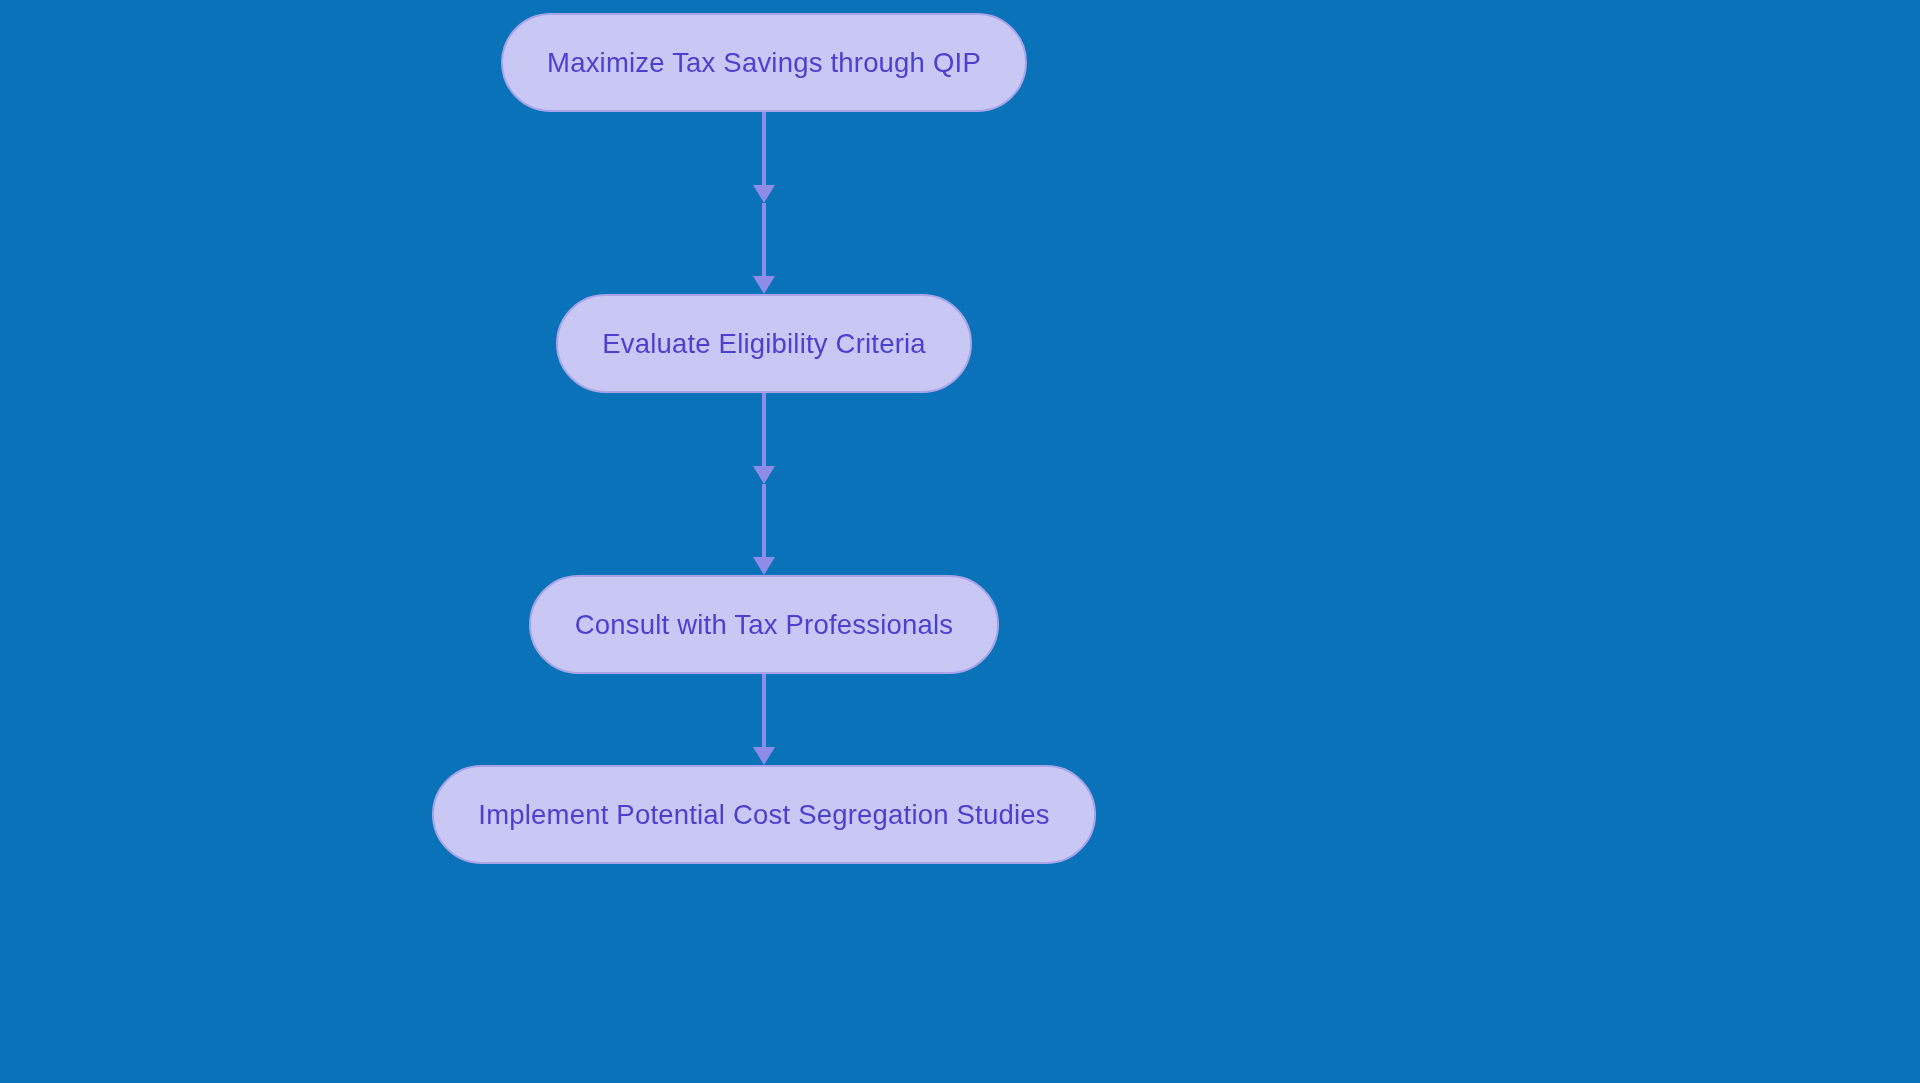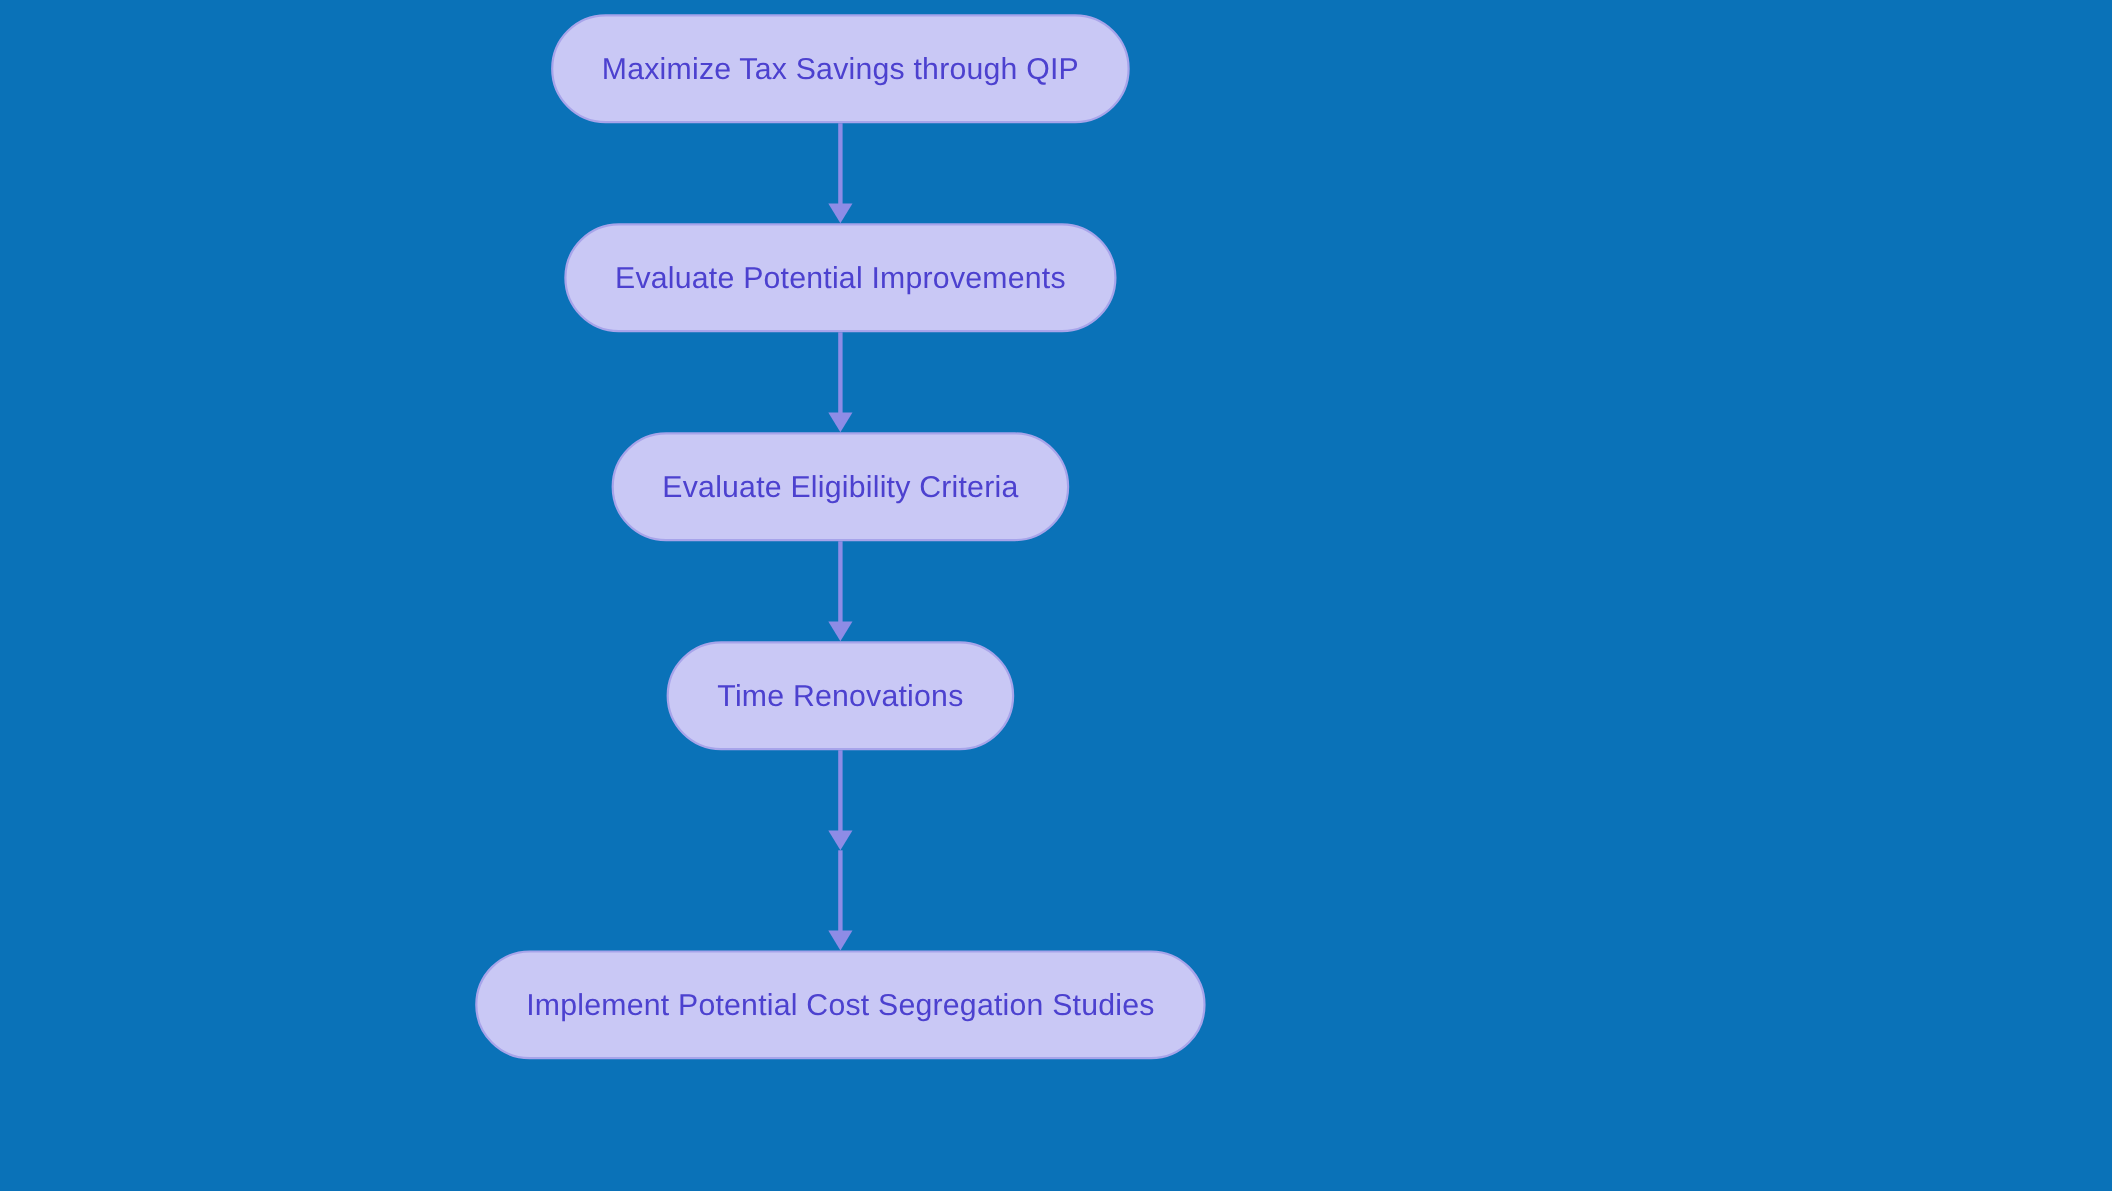--- a/index.html
+++ b/index.html
@@ -82,47 +82,44 @@
 
   <div class="node">
     <span class="node-label">Maximize Tax Savings through QIP</span>
   </div>
 
   <div class="connector">
     <div class="arrow-stem"></div>
     <div class="arrow-head"></div>
   </div>
 
-  <div class="node">
-    <span class="node-label">Evaluate Potential Improvements</span>
-  </div>
 
   <div class="connector">
     <div class="arrow-stem"></div>
     <div class="arrow-head"></div>
   </div>
 
   <div class="node">
     <span class="node-label">Evaluate Eligibility Criteria</span>
   </div>
 
   <div class="connector">
     <div class="arrow-stem"></div>
     <div class="arrow-head"></div>
   </div>
 
-  <div class="node">
-    <span class="node-label">Time Renovations</span>
-  </div>
 
   <div class="connector">
     <div class="arrow-stem"></div>
     <div class="arrow-head"></div>
   </div>
 
+  <div class="node">
+    <span class="node-label">Consult with Tax Professionals</span>
+  </div>
 
   <div class="connector">
     <div class="arrow-stem"></div>
     <div class="arrow-head"></div>
   </div>
 
   <div class="node">
     <span class="node-label">Implement Potential Cost Segregation Studies</span>
   </div>
 

